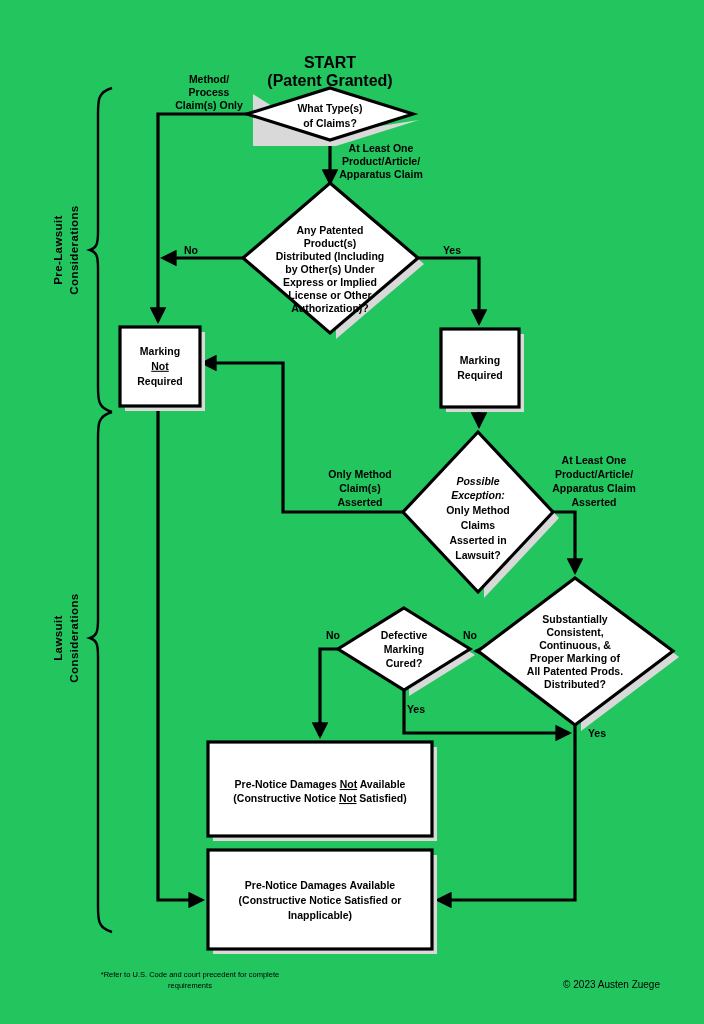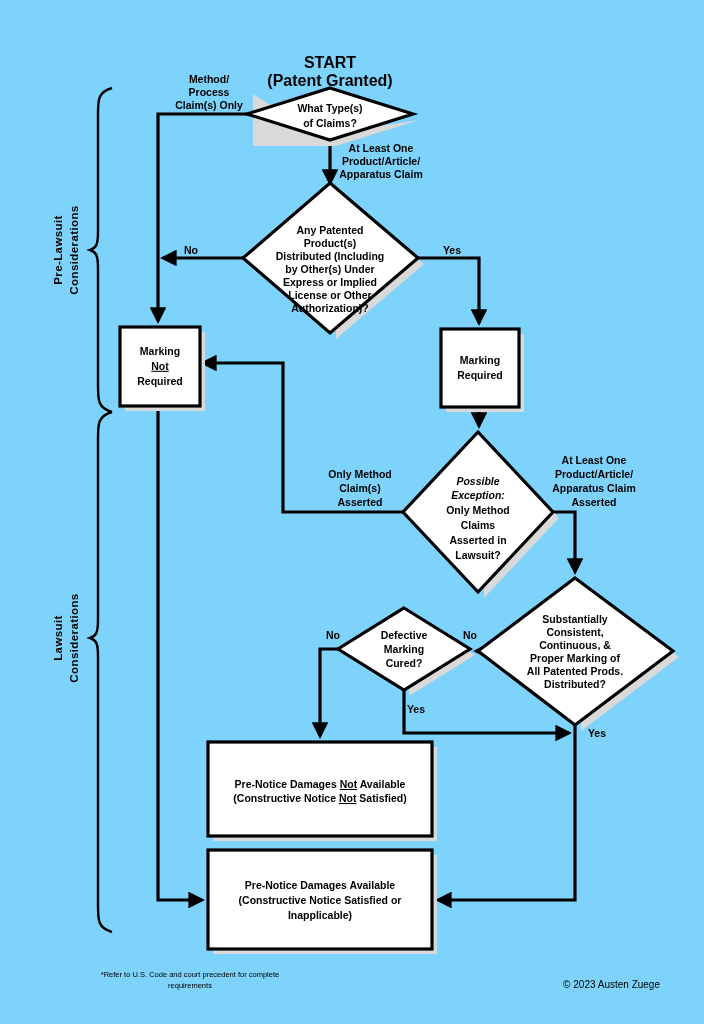--- a/index.html
+++ b/index.html
@@ -8,21 +8,21 @@
     padding: 0;
     background: #ffffff;
   }
   body {
     font-family: "Liberation Sans", sans-serif;
   }
   #page {
     position: relative;
     width: 704px;
     height: 1024px;
-    background: #7dd3fc;
+    background: #22c55e;
     overflow: hidden;
   }
   svg#chart {
     display: block;
     width: 704px;
     height: 1024px;
   }
   .shape-fill { fill: #ffffff; stroke: #000000; stroke-width: 3.2; }
   .conn { fill: none; stroke: #000000; stroke-width: 3.2; }
   .bracket { fill: none; stroke: #000000; stroke-width: 2.4; }

